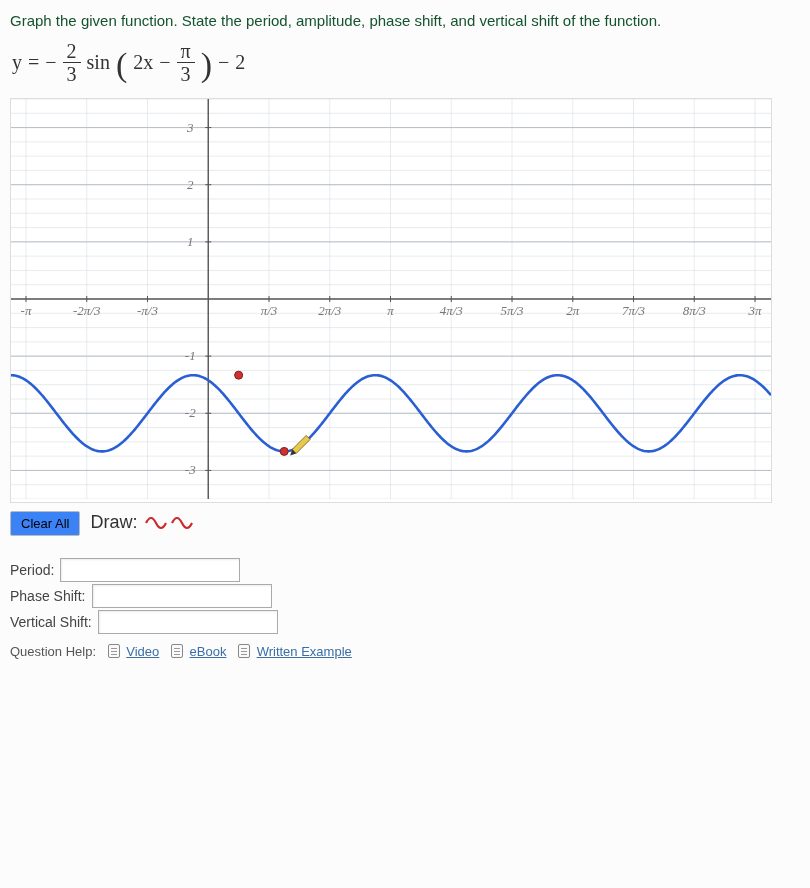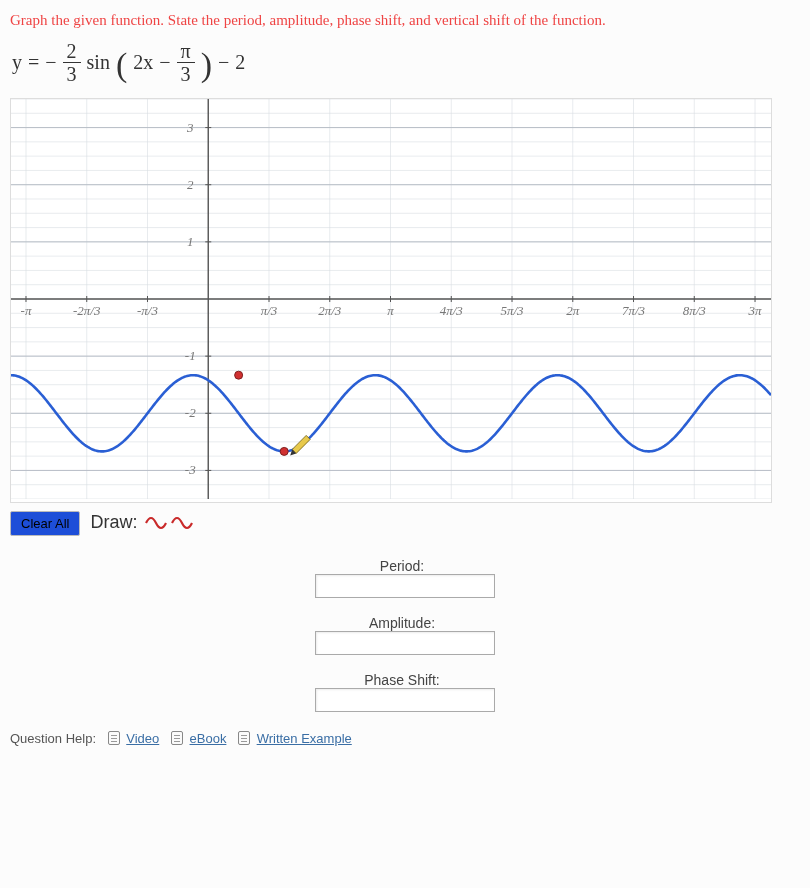--- a/index.html
+++ b/index.html
@@ -4,36 +4,36 @@
   <style>
     * { box-sizing: border-box; margin: 0; padding: 0; }
     body {
       font-family: Arial, sans-serif;
       font-size: 15px;
       color: #333;
       background: #fcfcfc;
       padding: 12px 10px;
       width: 810px;
     }
-    .prompt { color: #ef4444; margin-bottom: 12px; font-family: Liberation Serif, serif; }
+    .prompt { color: #14532d; margin-bottom: 12px; }
     .equation { font-family: "Times New Roman", serif; font-size: 20px; color: #333; margin: 8px 0 14px 2px; display:flex; align-items:center; gap:6px;}
     .frac { display:inline-flex; flex-direction:column; align-items:center; vertical-align:middle; line-height:1; }
     .frac .num { border-bottom:1.2px solid #333; padding:0 4px 1px; }
     .frac .den { padding-top:1px; }
     .paren { font-size:34px; line-height:0; position:relative; top:2px; font-weight:300;}
     .graph-wrap { border:1px solid #ddd; display:inline-block; background:#fff; }
     .toolbar { margin:8px 0 4px; }
     .clear-btn {
-      background:#1d4ed8; border:1px solid #bbb; border-radius:2px;
+      background:#3b82f6; border:1px solid #bbb; border-radius:2px;
       padding:4px 10px; font-size:13px; cursor:pointer;
     }
     .draw-label { margin-left:6px; font-size:18px; color:#333; }
     .draw-icon { display:inline-block; vertical-align:middle; margin-left:2px; }
     .fields { margin-top:20px; }
-    .row { display:flex; align-items:center; margin:17px 0;flex-direction:column; }
+    .row { display:flex; align-items:center; margin:2px 0; }
     .label { font-size:14px; color:#444; margin-right:6px; }
     .input {
       border:1px solid #aaa; background:#fff; height:24px; width:180px;
       padding:2px 6px; font-size:13px; box-shadow: inset 1px 1px 2px rgba(0,0,0,0.08);
     }
     .help { margin-top:8px; font-size:13px; color:#555; }
     .help a { color:#3a6ea5; text-decoration:underline; cursor:pointer; }
     .help .ico { display:inline-block; width:12px; height:14px; border:1px solid #888; border-radius:2px; margin:0 3px 0 8px; position:relative; top:2px; background:#fafafa;}
     .help .ico:before { content:""; position:absolute; left:2px; right:2px; top:3px; height:1px; background:#999; box-shadow:0 3px 0 #999, 0 6px 0 #999;}
     svg text { font-family: "Times New Roman", serif; font-style: italic; fill:#777; font-size:13px;}
@@ -172,25 +172,25 @@
     </svg>
   </span>
 </div>
 
 <div class="fields">
   <div class="row">
     <span class="label">Period:</span>
     <input class="input" value="" style="">
   </div>
   <div class="row">
-    <span class="label">Amplitude:</span>
+    <span class="label">Phase Shift:</span>
     <input class="input" value="" style="">
   </div>
   <div class="row">
-    <span class="label">Phase Shift:</span>
+    <span class="label">Vertical Shift:</span>
     <input class="input" value="" style="">
   </div>
 </div>
 
 <div class="help">
   <span>Question Help:</span>
   <span class="ico"></span>
   <a>Video</a>
   <span class="ico"></span>
   <a>eBook</a>

